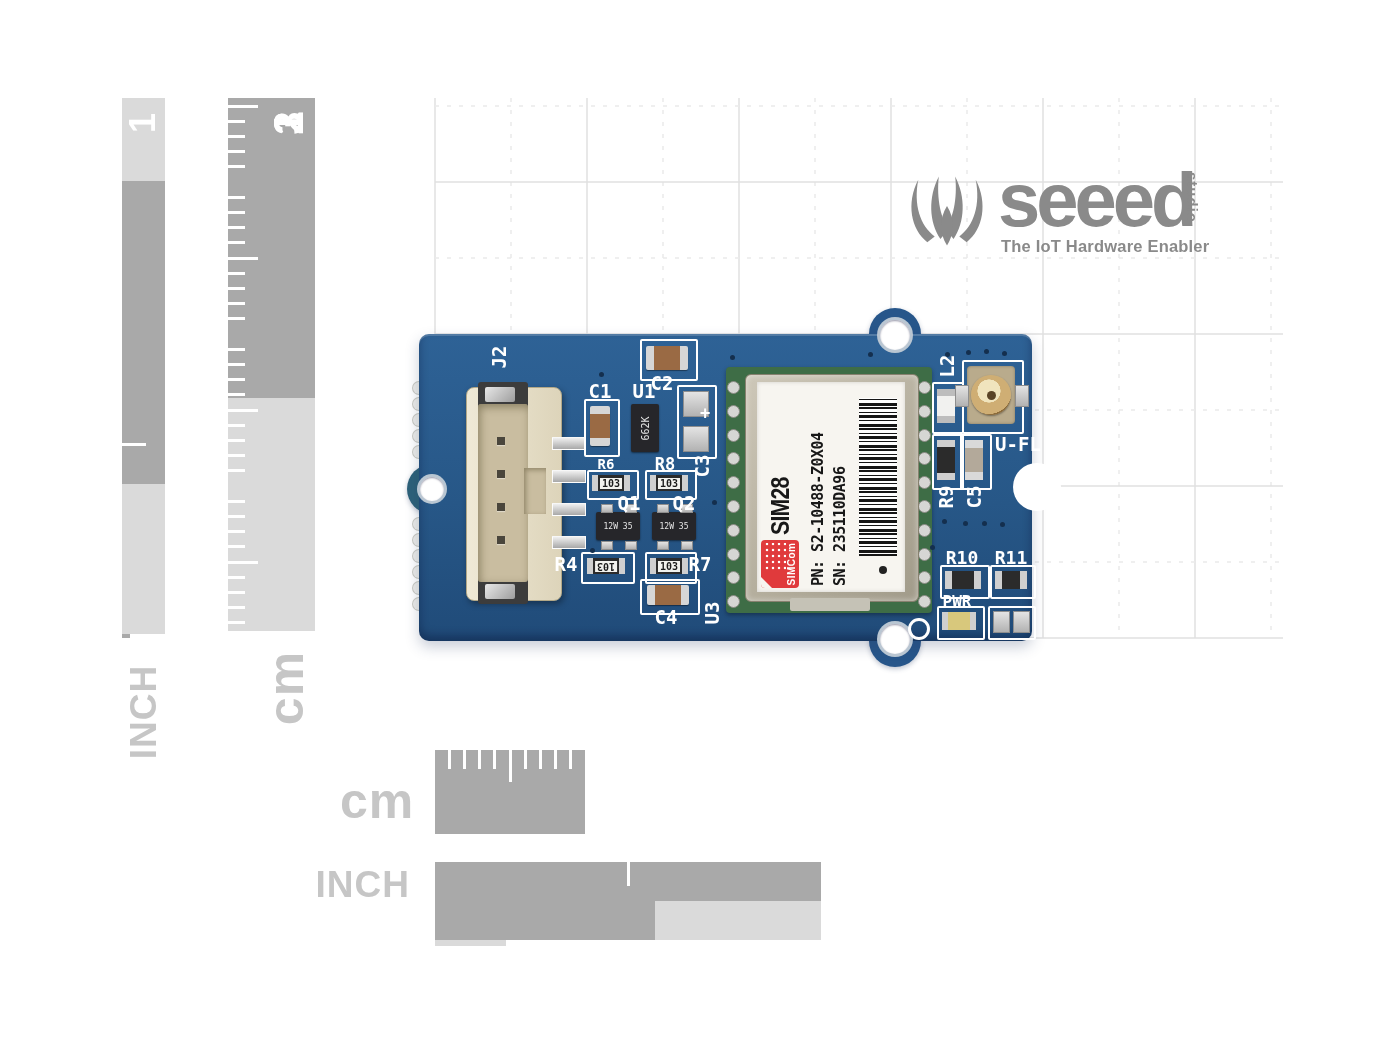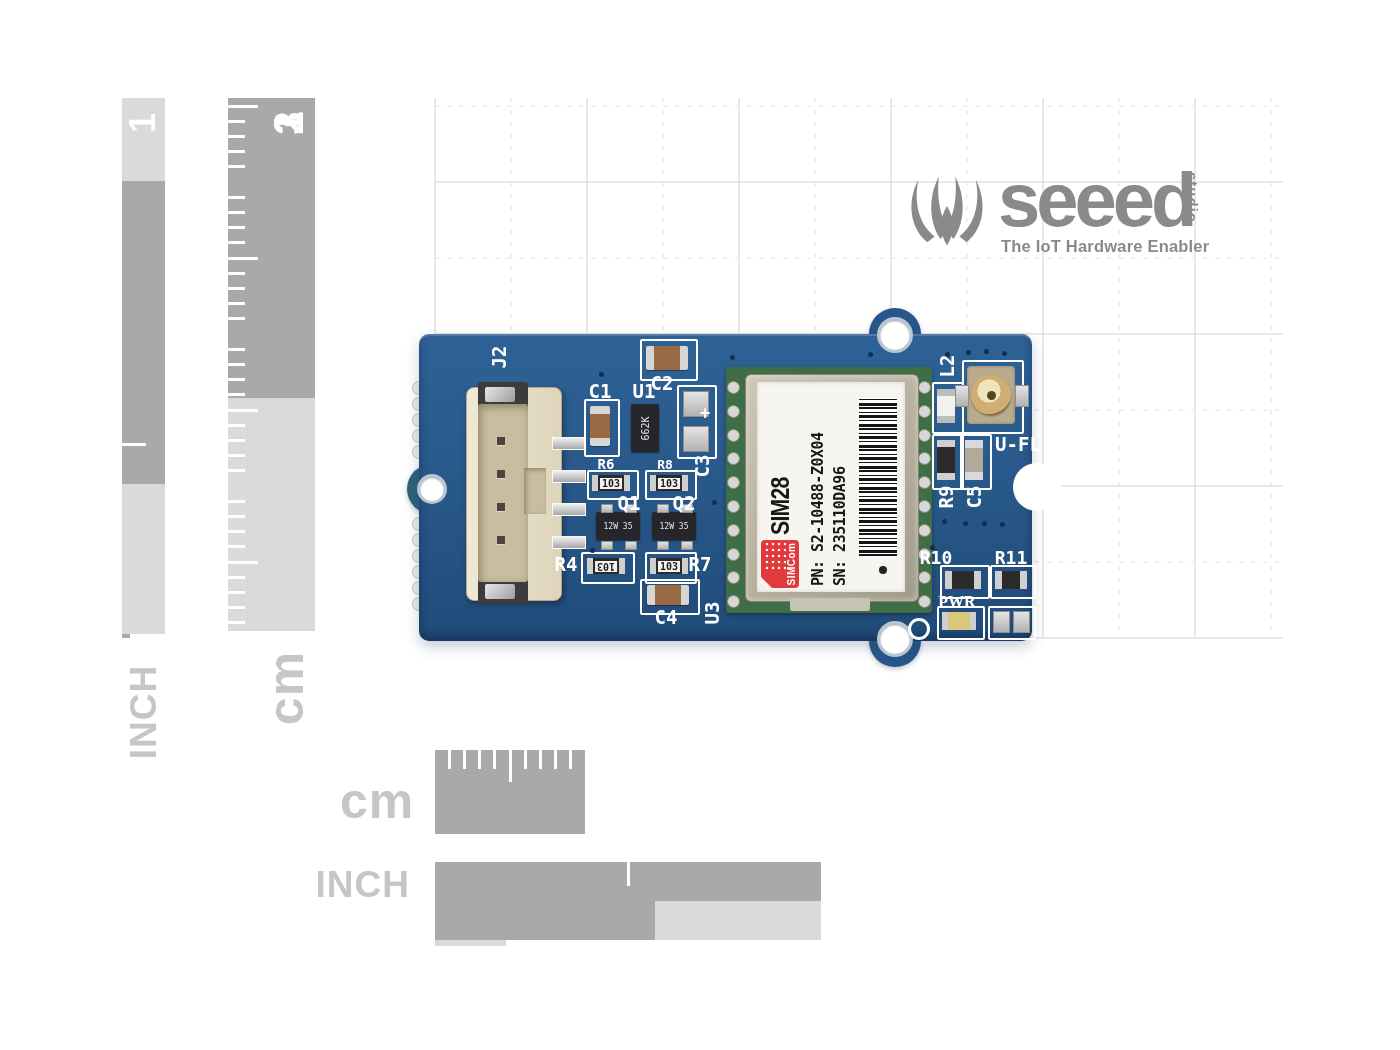--- a/index.html
+++ b/index.html
@@ -359,30 +359,30 @@
       <div class="via" style="left: 730px; top: 355px;"></div>
       <div class="via" style="left: 930px; top: 545px;"></div>
     </div>
   <div id="silk-group">
       <div class="silk rot" style="left: 499px; top: 357px; font-size: 19px;">J2</div>
       <div class="silk" style="left: 600px; top: 391px; font-size: 19px;">C1</div>
       <div class="silk" style="left: 644px; top: 391px; font-size: 19px;">U1</div>
       <div class="silk" style="left: 662px; top: 383px; font-size: 19px;">C2</div>
       <div class="silk rot" style="left: 702px; top: 466px; font-size: 19px;">C3</div>
       <div class="silk" style="left: 606px; top: 464px; font-size: 14px;">R6</div>
-      <div class="silk" style="left: 665px; top: 464px; font-size: 13px;">R8</div>
+      <div class="silk" style="left: 665px; top: 464px; font-size: 17px;">R8</div>
       <div class="silk" style="left: 629px; top: 503px; font-size: 19px;">Q1</div>
       <div class="silk" style="left: 684px; top: 503px; font-size: 19px;">Q2</div>
       <div class="silk" style="left: 566px; top: 564px; font-size: 19px;">R4</div>
       <div class="silk" style="left: 700px; top: 564px; font-size: 19px;">R7</div>
       <div class="silk" style="left: 666px; top: 617px; font-size: 19px;">C4</div>
       <div class="silk rot" style="left: 712px; top: 613px; font-size: 19px;">U3</div>
       <div class="silk rot" style="left: 947px; top: 366px; font-size: 19px;">L2</div>
       <div class="silk" style="left: 1018px; top: 444px; font-size: 19px;">U-FL</div>
       <div class="silk rot" style="left: 946px; top: 497px; font-size: 19px;">R9</div>
       <div class="silk rot" style="left: 974px; top: 497px; font-size: 19px;">C5</div>
-      <div class="silk" style="left: 936px; top: 558px; font-size: 18px; text-align: center;">R10</div>
+      <div class="silk" style="left: 962px; top: 558px; font-size: 18px; text-align: center;">R10</div>
       <div class="silk" style="left: 1011px; top: 558px; font-size: 18px;">R11</div>
-      <div class="silk" style="left: 957px; top: 602px; font-size: 16px; font-family: Liberation Serif, serif;">PWR</div>
+      <div class="silk" style="left: 957px; top: 602px; font-size: 16px;">PWR</div>
       <div class="silk" style="left: 1065px; top: 601px; font-size: 16px;">TP</div>
       <div class="silk" style="left: 705px; top: 413px; font-size: 17px;">+</div>
     </div>
 </div>
 
 </body></html>

